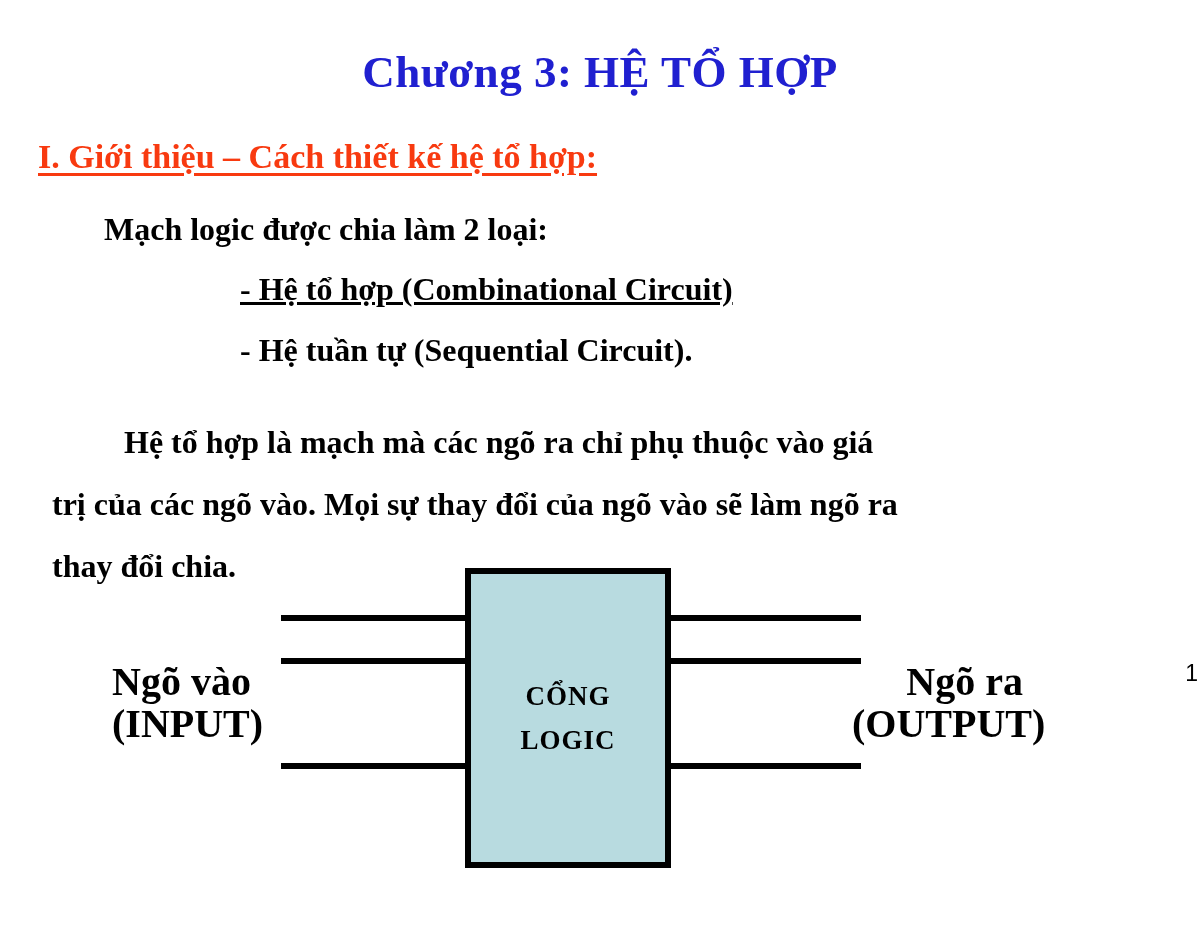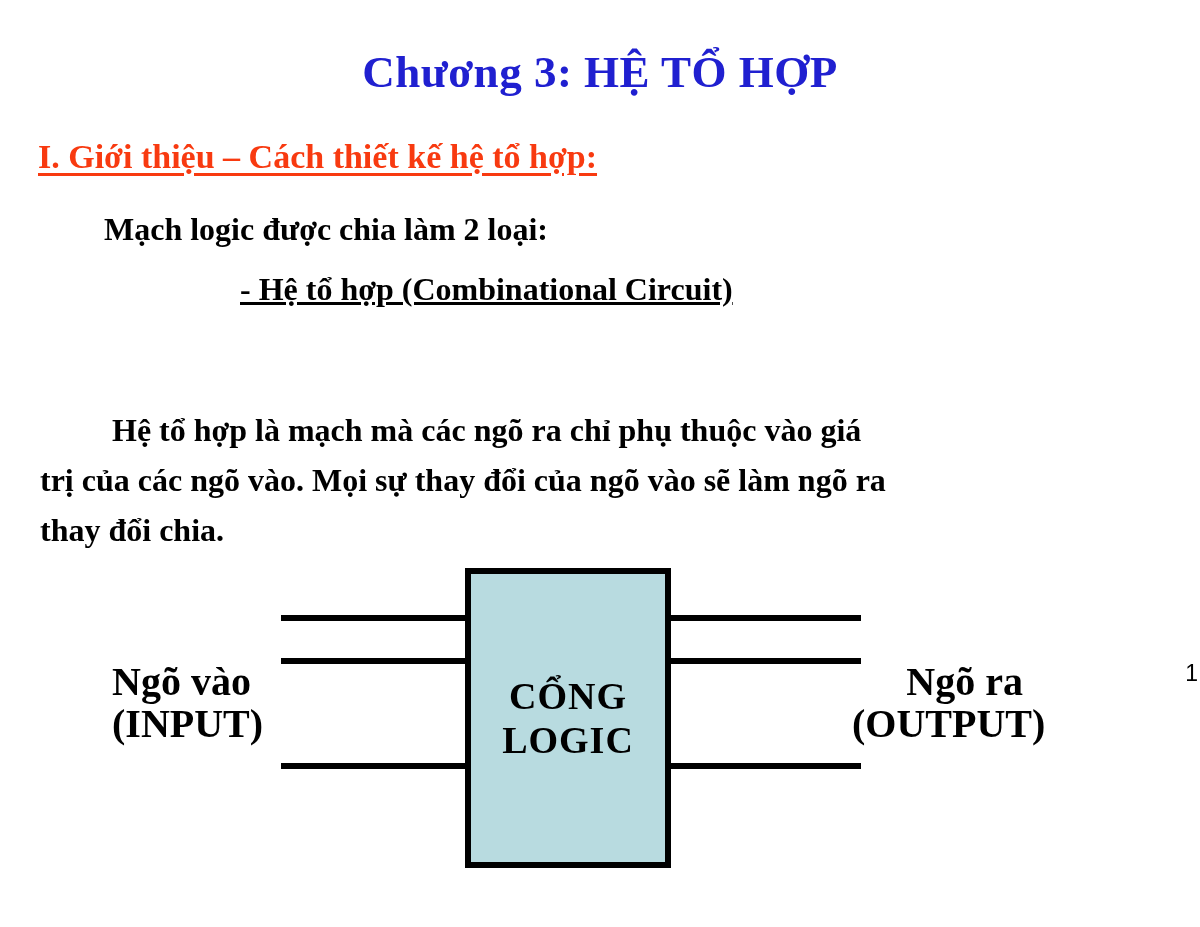--- a/index.html
+++ b/index.html
@@ -73,21 +73,21 @@
     position: absolute;
     top: 403px;
     left: 36px;
     width: 1140px;
     font-weight: bold;
     font-size: 32px;
     line-height: 46px;
     color: #000000;
   }
   .para-block .indent-first { padding-left: 72px; }
-  .para-block p { margin: 4px; }
+  .para-block p { margin: 16px; }
 
   
   .diagram {
     position: absolute;
     left: 0;
     top: 530px;
     width: 1200px;
     height: 330px;
   }
 
@@ -100,21 +100,21 @@
     background: #b8dbe0;
     border: 6px solid #000000;
     box-sizing: border-box;
     display: flex;
     flex-direction: column;
     align-items: center;
     justify-content: center;
   }
   .logic-box .box-text {
     font-weight: bold;
-    font-size: 38px;
+    font-size: 27px;
     line-height: 44px;
     text-align: center;
     color: #000000;
     letter-spacing: 1px;
   }
 
   .wire {
     position: absolute;
     height: 6px;
     background: #000000;
@@ -157,20 +157,21 @@
 <div class="slide">
 
   <div class="slide-title">Chương 3: HỆ TỔ HỢP</div>
 
   <div class="section-heading">I. Giới thiệu –  Cách thiết kế hệ tổ hợp:</div>
 
   <div class="body-line lead-line">Mạch logic được chia làm 2 loại:</div>
 
   <div class="body-line bullet-1">- Hệ tổ hợp (Combinational Circuit)</div>
 
+  <div class="body-line bullet-2">- Hệ tuần tự (Sequential Circuit).</div>
 
   <div class="para-block">
     <p class="indent-first">Hệ tổ hợp là mạch mà các ngõ ra chỉ phụ thuộc vào giá</p>
     <p>trị của các ngõ vào. Mọi sự thay đổi của ngõ vào sẽ làm ngõ ra</p>
     <p>thay đổi chia.</p>
   </div>
 
   <div class="diagram">
 
     <div class="wire wire-in-1"></div>

